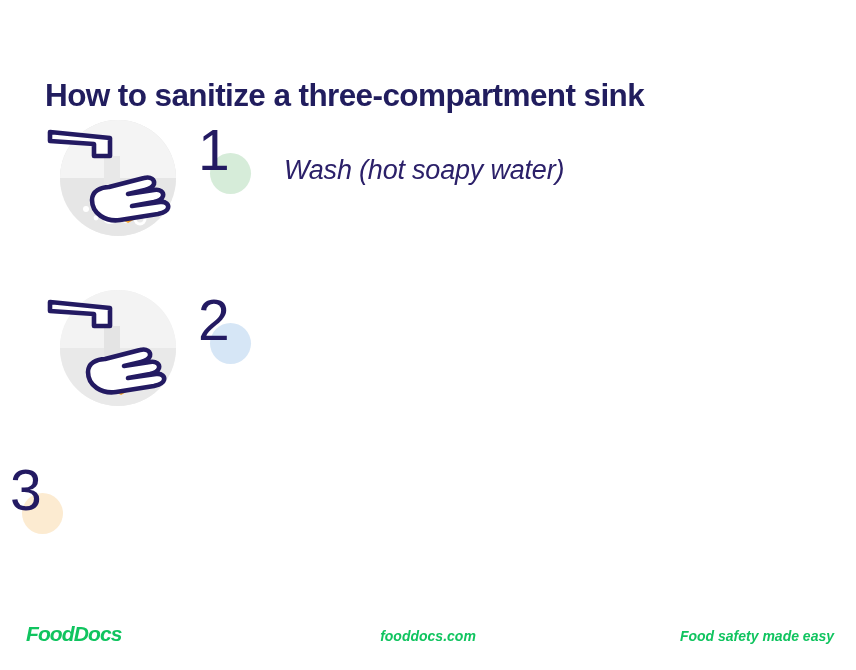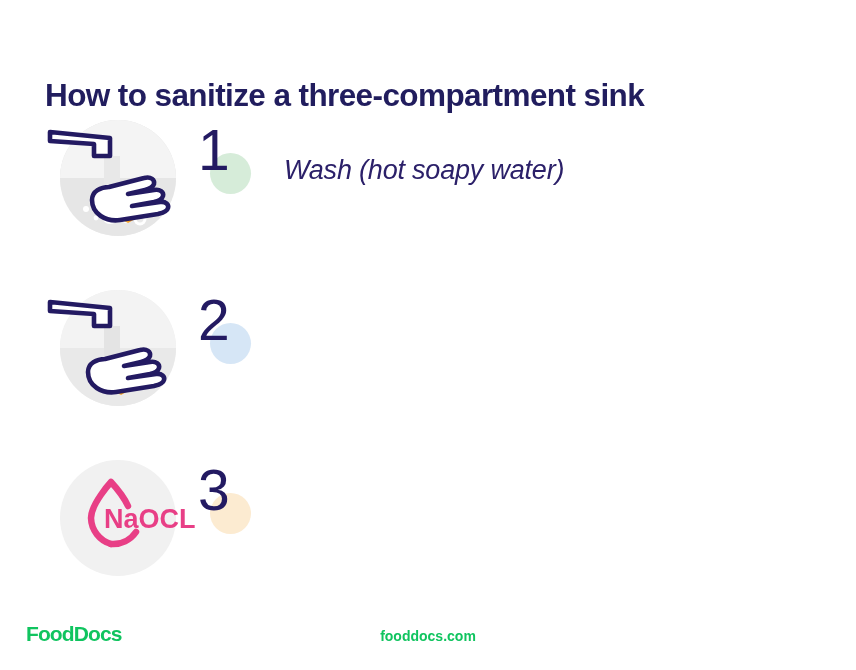--- a/index.html
+++ b/index.html
@@ -112,20 +112,21 @@
   .step-2 .step-label { padding-top: 45px; }
   .step-3 .step-label { padding-top: 30px; }
 
   
   .footer {
     position: absolute;
     left: 0;
     bottom: 0;
     width: 856px;
     height: 62px;
+    font-style: italic;
   }
   .logo {
     position: absolute;
     left: 26px;
     top: 14px;
     font-size: 21px;
     font-weight: bold;
     color: #10c45f;
     letter-spacing: -0.9px;
   }
@@ -239,40 +240,31 @@
 
       <div class="num-wrap">
         <div class="num-blob" style="background:#d6e6f6"></div>
         <div class="num-text">2</div>
       </div>
 
     </div>
 
     <div class="step step-3">
 
-      <div class="icon-wrap">
-        <svg class="icon-svg" viewBox="0 0 140 140">
-          <circle cx="70" cy="70" r="58" fill="#f1f1f1"></circle>
-
-          <path d="M63 96 A28 28 0 0 1 43 70 C43 56 63 34 63 34 C63 34 75 47 80 58" fill="none" stroke="#e83f86" stroke-width="6.5" stroke-linecap="round" stroke-linejoin="round"></path>
-          <path d="M63 96 A28 28 0 0 0 88 84" fill="none" stroke="#e83f86" stroke-width="6.5" stroke-linecap="round" stroke-linejoin="round"></path>
-
-          <text x="56" y="80" font-family="Liberation Sans, sans-serif" font-size="27" font-weight="bold" fill="#e83f86">NaOCL</text>
-        </svg>
-      </div>
 
       <div class="num-wrap">
         <div class="num-blob" style="background:#fcebd1"></div>
         <div class="num-text">3</div>
       </div>
 
       <div class="step-label">
       </div>
     </div>
 
   </div>
 
   <div class="footer">
     <div class="logo">FoodDocs</div>
     <div class="footer-center">fooddocs.com</div>
+    <div class="footer-right">Food safety made easy</div>
   </div>
 
 </div>
 
 </body></html>

